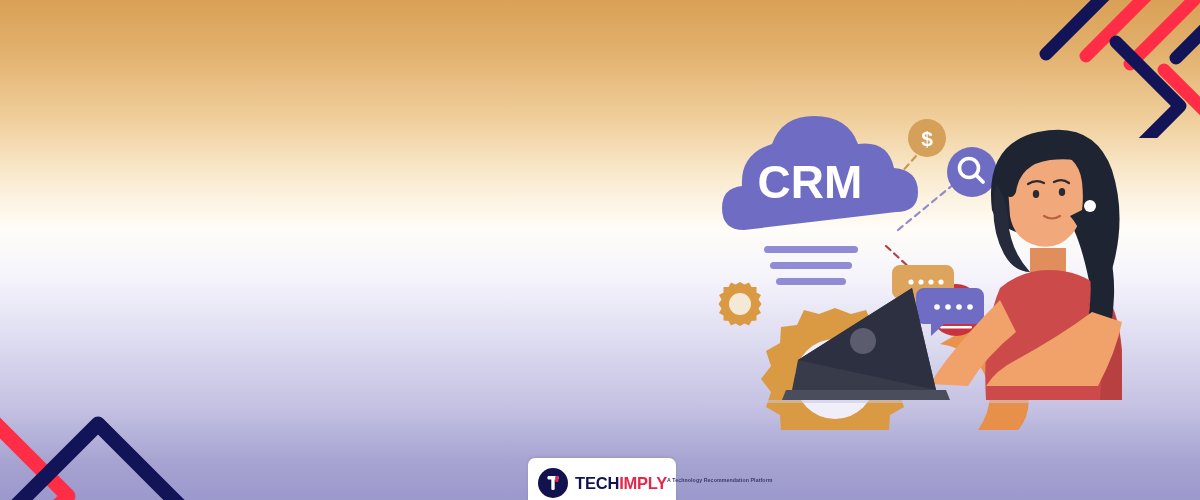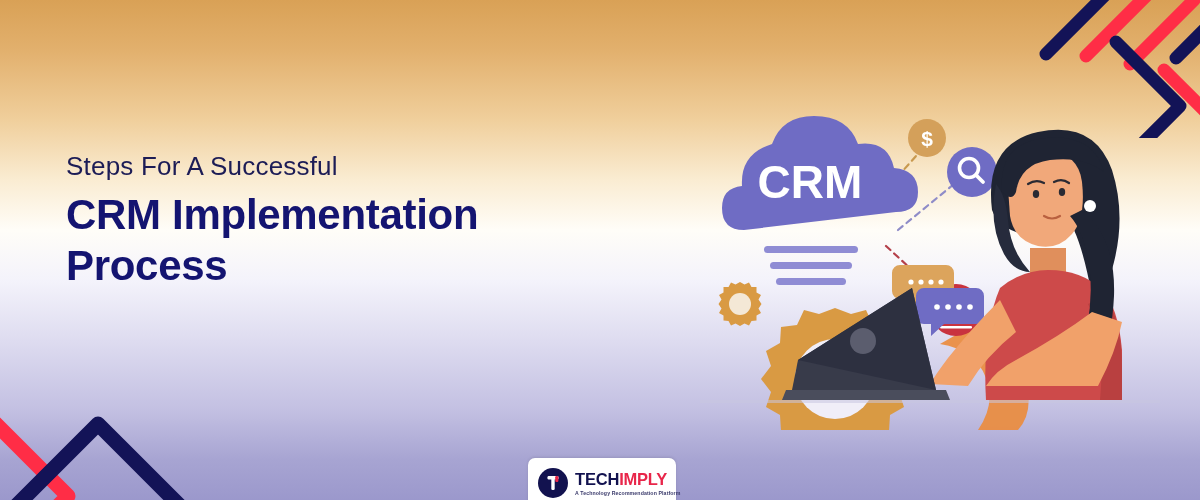--- a/index.html
+++ b/index.html
@@ -78,21 +78,21 @@
     height:46px;
     background:#ffffff;
     border-radius:7px 7px 0 0;
     box-shadow:0 -1px 3px rgba(0,0,0,.10);
     display:flex;
     align-items:center;
     padding:4px 10px 0 10px;
     gap:7px;
   }
   .logo-mark { flex:0 0 auto; }
-  .logo-words { display:flex; flex-direction:column; justify-content:center; }
+  .logo-words { display:flex; flex-direction:row; justify-content:center; }
   .logo-wordmark {
     font-size:16.5px;
     font-weight:700;
     letter-spacing:-.2px;
     line-height:1;
     white-space:nowrap;
   }
   .logo-tech { color:#12124f; }
   .logo-imply { color:#e8264a; }
   .logo-tag {
@@ -124,27 +124,20 @@
 
   <div class="deco deco-bl">
     <svg width="240" height="130" viewBox="0 0 240 130" fill="none">
       <g stroke-linecap="round" stroke-linejoin="round" fill="none" stroke-width="15">
         <polyline points="-40,10 60,110 -40,210" stroke="#ff2d46" transform="translate(38,8)"></polyline>
         <polyline points="0,128 96,32 192,128" stroke="#131357" transform="translate(32,14)"></polyline>
       </g>
     </svg>
   </div>
 
-  <div class="text-block">
-    <div class="kicker">Steps For A Successful</div>
-    <div class="headline">
-      <div>CRM Implementation</div>
-      <div>Process</div>
-    </div>
-  </div>
 
   <div class="illustration">
     <svg width="460" height="370" viewBox="0 0 460 370">
 
       <g stroke-width="2.2" stroke-linecap="round" fill="none">
         <path d="M168 150 L216 96" stroke="#c8994f" stroke-dasharray="6 5"></path>
         <path d="M198 170 L254 124" stroke="#8f8cc8" stroke-dasharray="6 5"></path>
         <path d="M186 186 L236 232" stroke="#b4404a" stroke-dasharray="6 5"></path>
       </g>
 

